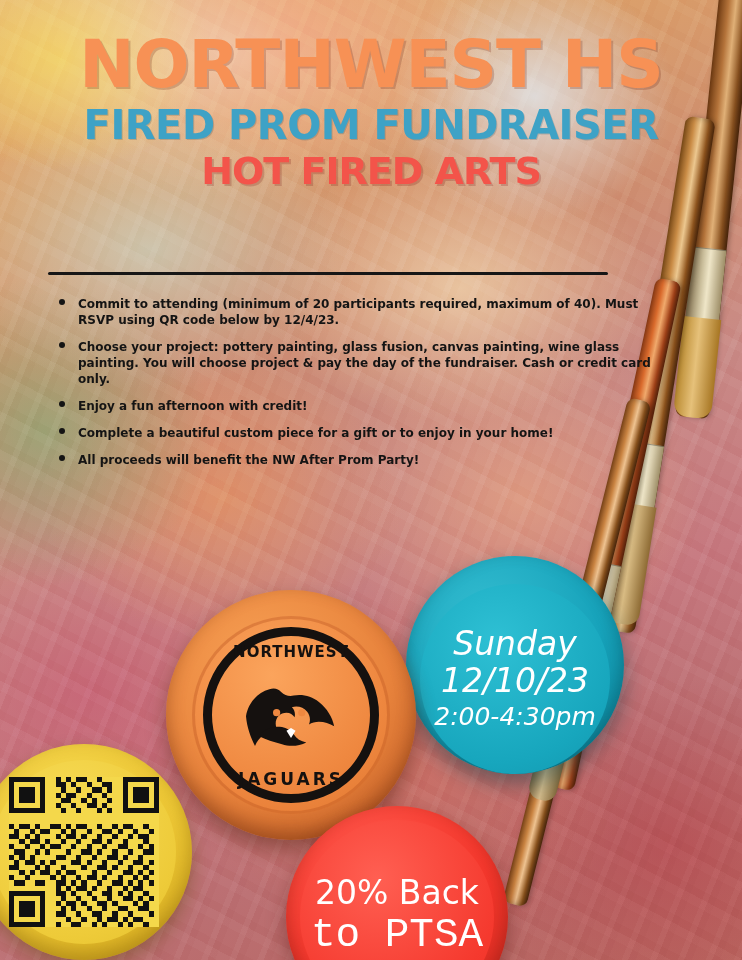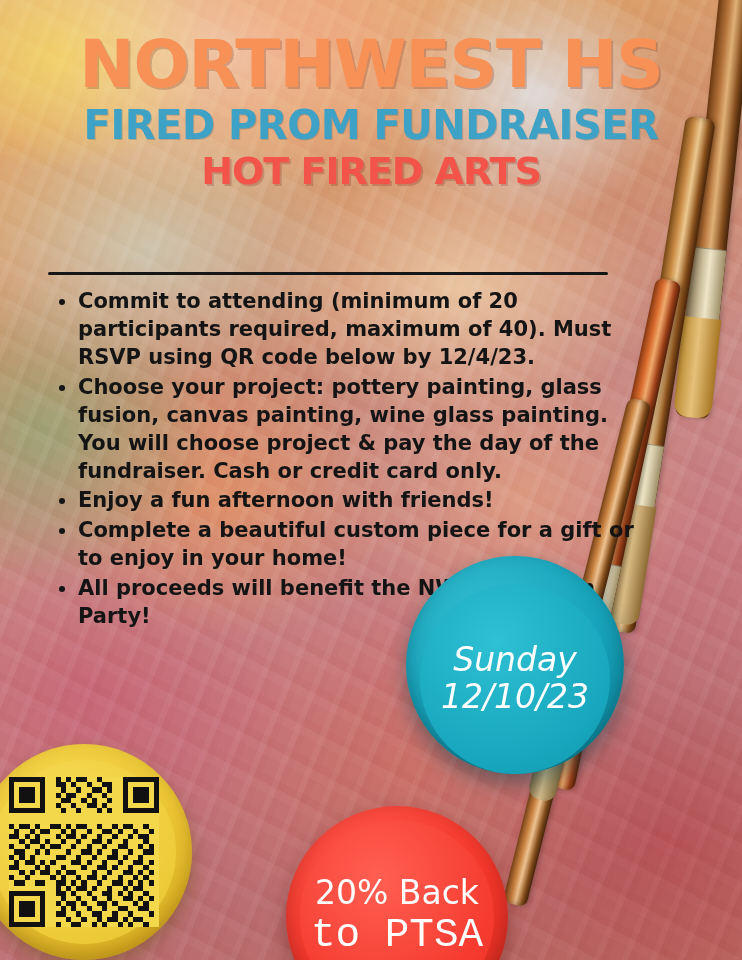--- a/index.html
+++ b/index.html
@@ -113,21 +113,21 @@
   
   .bullets {
     position: absolute;
     left: 52px; top: 288px;
     width: 576px;
     margin: 0;
     padding-left: 26px;
     color: #141414;
     font-family: "DejaVu Sans", sans-serif;
     font-weight: 700;
-    font-size: 21px;
+    font-size: 12px;
     line-height: 1.33;
   }
   .bullets li { margin-bottom: 2px; }
   .bullets li::marker { font-size: 20px; }
 
   
   .can { position: absolute; border-radius: 50%; }
   .can .rim {
     position: absolute; inset: 0; border-radius: 50%;
   }
@@ -244,33 +244,51 @@
     <h1 class="h1">NORTHWEST HS</h1>
     <h2 class="h2">FIRED PROM FUNDRAISER</h2>
     <h3 class="h3">HOT FIRED ARTS</h3>
   </div>
 
   <div class="rule"></div>
 
   <ul class="bullets">
     <li>Commit to attending (minimum of 20 participants required, maximum of 40). Must RSVP using QR code below by 12/4/23.</li>
     <li>Choose your project: pottery painting, glass fusion, canvas painting, wine glass painting. You will choose project &amp; pay the day of the fundraiser. Cash or credit card only.</li>
-    <li>Enjoy a fun afternoon with friends!</li>
+    <li>Enjoy a fun afternoon with credit!</li>
     <li>Complete a beautiful custom piece for a gift or to enjoy in your home!</li>
     <li>All proceeds will benefit the NW After Prom Party!</li>
   </ul>
 
   <div class="can" id="can-teal">
     <div class="rim"></div>
     <div class="inner">
       <div class="teal-l1">Sunday</div>
       <div class="teal-l2">12/10/23</div>
+      <div class="teal-l3">2:00-4:30pm</div>
     </div>
   </div>
 
+  <div class="can" id="can-orange">
+    <div class="rim"></div>
+    <div class="inner">
+      <div class="logo">
+        <div class="ring"></div>
+        <div class="arc-text top-text">NORTHWEST</div>
+        <div class="arc-text bot-text">JAGUARS</div>
+        <svg class="jag" viewBox="0 0 120 86">
+          <path fill="#15110f" d="M10 40c2-14 12-26 26-30 6-2 10 0 13 3 4 4 9 5 14 4 10-2 20 1 28 7 9 7 15 17 17 27-5-3-11-5-17-5-4 0-8 1-11 3 2-5 1-10-2-14-4-5-11-7-17-5 3 3 4 7 3 11-2-3-5-5-9-5-7 0-12 5-12 12 0 3 1 6 3 8-6-1-12 1-17 5-4 3-7 7-9 12-5-10-9-21-10-33z"></path>
+          <path fill="#15110f" d="M24 62c6-8 16-12 26-10 5 1 10 4 13 8 3 5 8 8 14 9-8 4-18 5-27 2-9-2-18-5-26-9z"></path>
+          <circle cx="44" cy="36" r="4" fill="#ef8840"></circle>
+          <circle cx="72" cy="36" r="4" fill="#ef8840"></circle>
+          <path fill="#fff" d="M55 56l5 8 5-8-5-3z"></path>
+        </svg>
+      </div>
+    </div>
+  </div>
 
   <div class="can" id="can-yellow">
     <div class="rim"></div>
     <div class="inner">
       <svg class="qr" viewBox="0 0 29 29" shape-rendering="crispEdges">
         <rect width="29" height="29" fill="#f4d84b"></rect>
         <g fill="#111">
           <path d="M0 0h7v7H0zM1 1v5h5V1z"></path>
           <rect x="2" y="2" width="3" height="3"></rect>
           <path d="M22 0h7v7h-7zM23 1v5h5V1z"></path>

